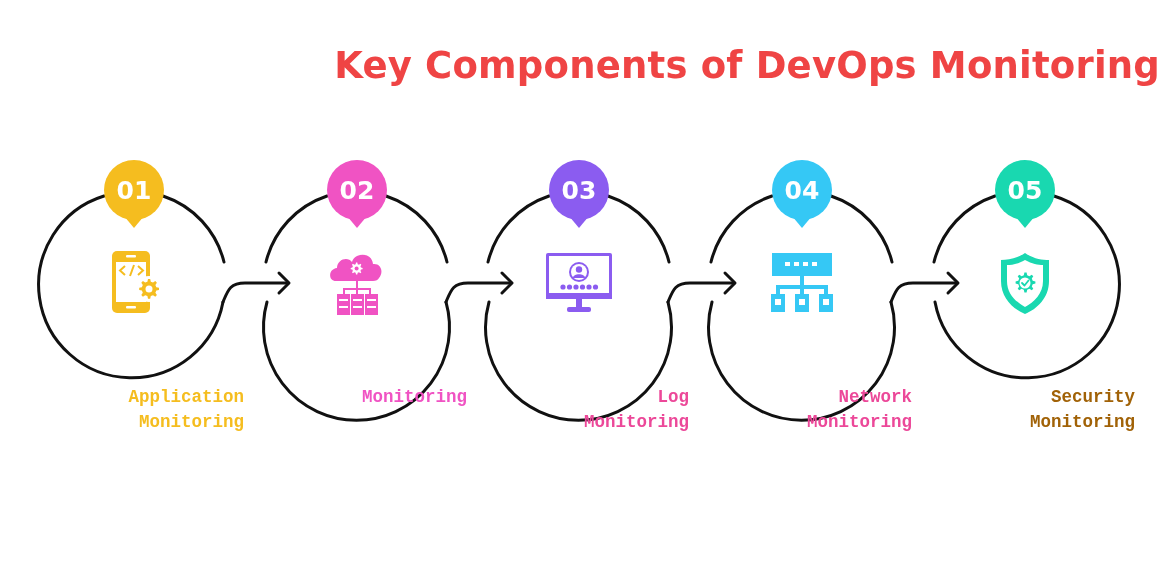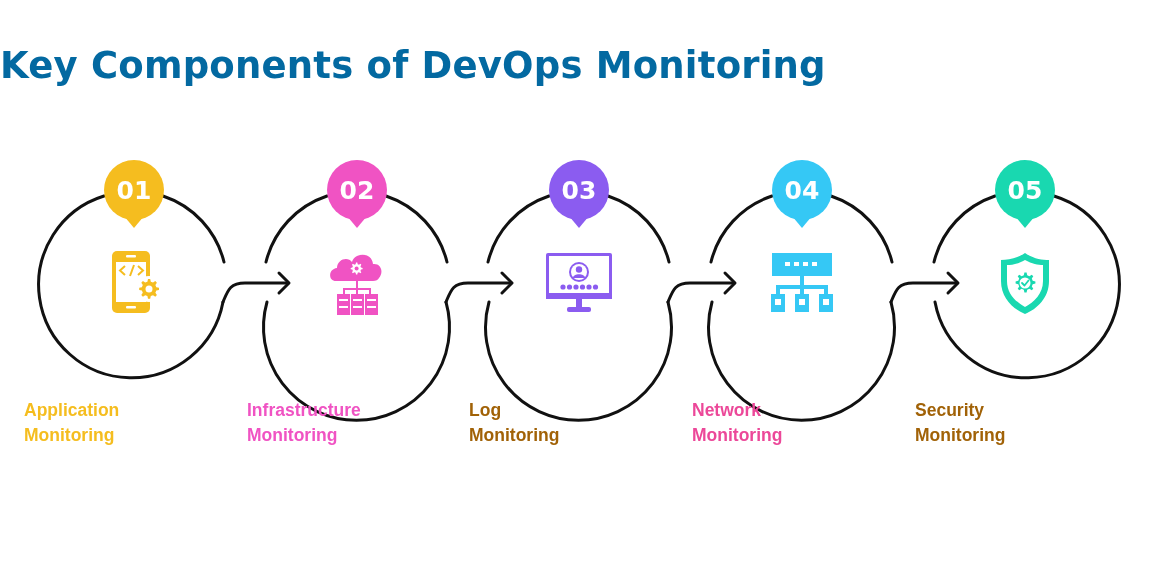--- a/index.html
+++ b/index.html
@@ -1,26 +1,26 @@
 <!DOCTYPE html>
 <html><head>
 <meta charset="utf-8">
 <style>
   html, body { margin: 0; padding: 0; background: #ffffff; }
   body { width: 1160px; height: 565px; position: relative; overflow: hidden;
          font-family: "Liberation Sans", "DejaVu Sans", sans-serif; }
-  .title { position: absolute; left: 0; top: 44px; width: 1160px; text-align: left;
-           font-size: 37px; font-weight: 700; color: #0369a1; letter-spacing: 0.2px;
+  .title { position: absolute; left: 0; top: 44px; width: 1160px; text-align: right;
+           font-size: 37px; font-weight: 700; color: #ef4444; letter-spacing: 0.2px;
            font-family: "DejaVu Sans", "Liberation Sans", sans-serif; }
   svg.diagram { position: absolute; left: 0; top: 0; }
   .badge-text { font-family: "DejaVu Sans", "Liberation Sans", sans-serif; font-weight: 700;
                 font-size: 25px; fill: #ffffff; }
-  .label { position: absolute; width: 220px; text-align: left; font-size: 17.5px;
-           font-weight: 700; line-height: 25px; top: 398px;
-           font-family: Liberation Sans, sans-serif; }
+  .label { position: absolute; width: 220px; text-align: right; font-size: 17.5px;
+           font-weight: 700; line-height: 25px; top: 385px;
+           font-family: Liberation Mono, monospace; }
   .label span { display: block; }
 </style>
 </head>
 <body>
 
 <div class="title">Key Components of DevOps Monitoring</div>
 
 <svg class="diagram" width="1160" height="565" viewBox="0 0 1160 565">
   <defs>
     <g id="gear">
@@ -190,24 +190,23 @@
     <circle cx="1025" cy="283" r="5.5" fill="#ffffff"></circle>
     <path d="M 1022 283 L 1024.5 285.5 L 1028.5 280.5" fill="none" stroke="#19d8b0" stroke-width="1.8" stroke-linecap="round" stroke-linejoin="round"></path>
   </g>
 </svg>
 
 <div class="label" style="left:24px; color:#f5bd1f;">
   <span>Application</span>
   <span>Monitoring</span>
 </div>
 <div class="label" style="left:247px; color:#f053c3;">
-  <span>Infrastructure</span>
-  <span>Monitoring</span>
-</div>
-<div class="label" style="left:469px; color:#a16207;">
+  <span>Monitoring</span>
+</div>
+<div class="label" style="left:469px; color:#ec4899;">
   <span>Log</span>
   <span>Monitoring</span>
 </div>
 <div class="label" style="left:692px; color:#ec4899;">
   <span>Network</span>
   <span>Monitoring</span>
 </div>
 <div class="label" style="left:915px; color:#a16207;">
   <span>Security</span>
   <span>Monitoring</span>

